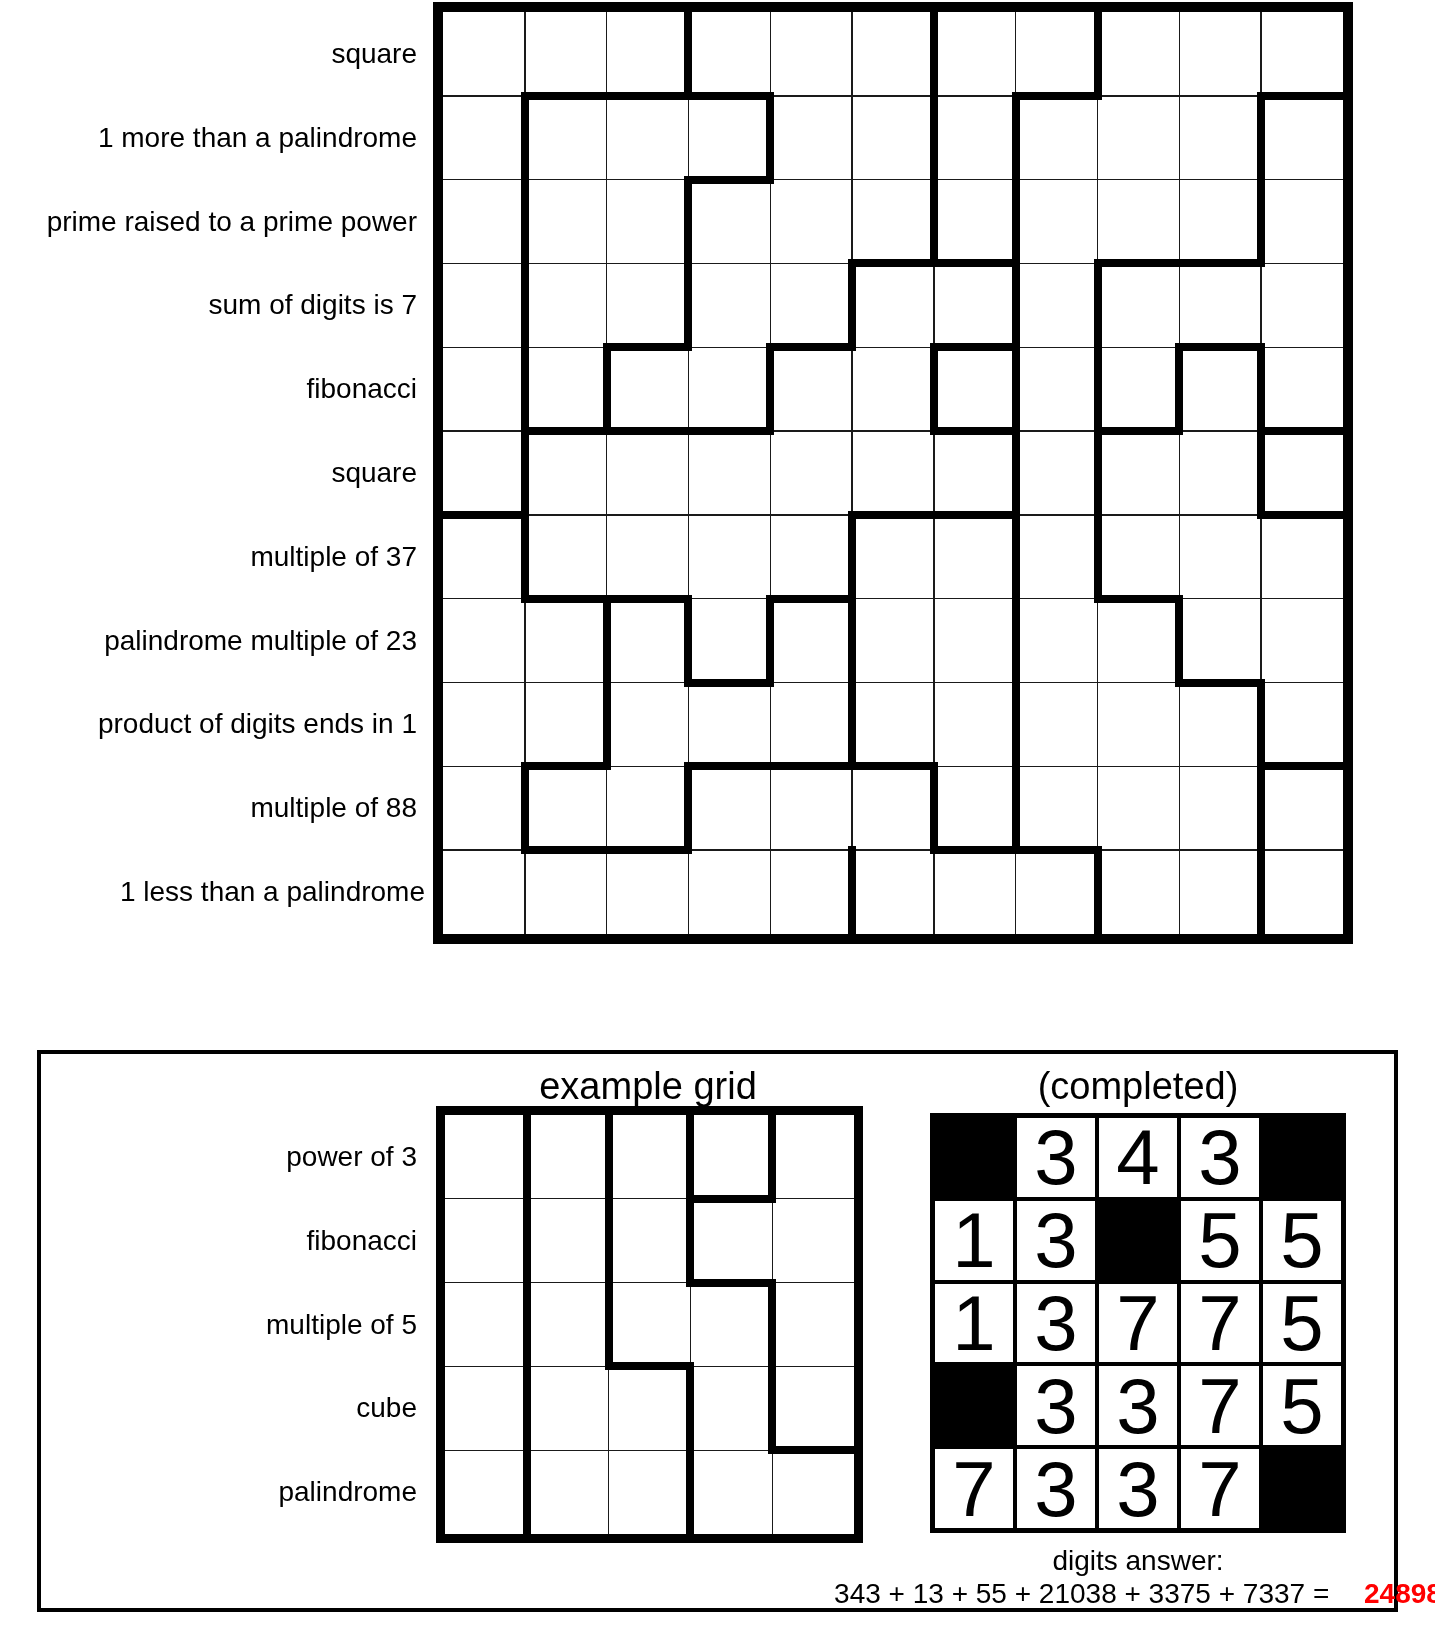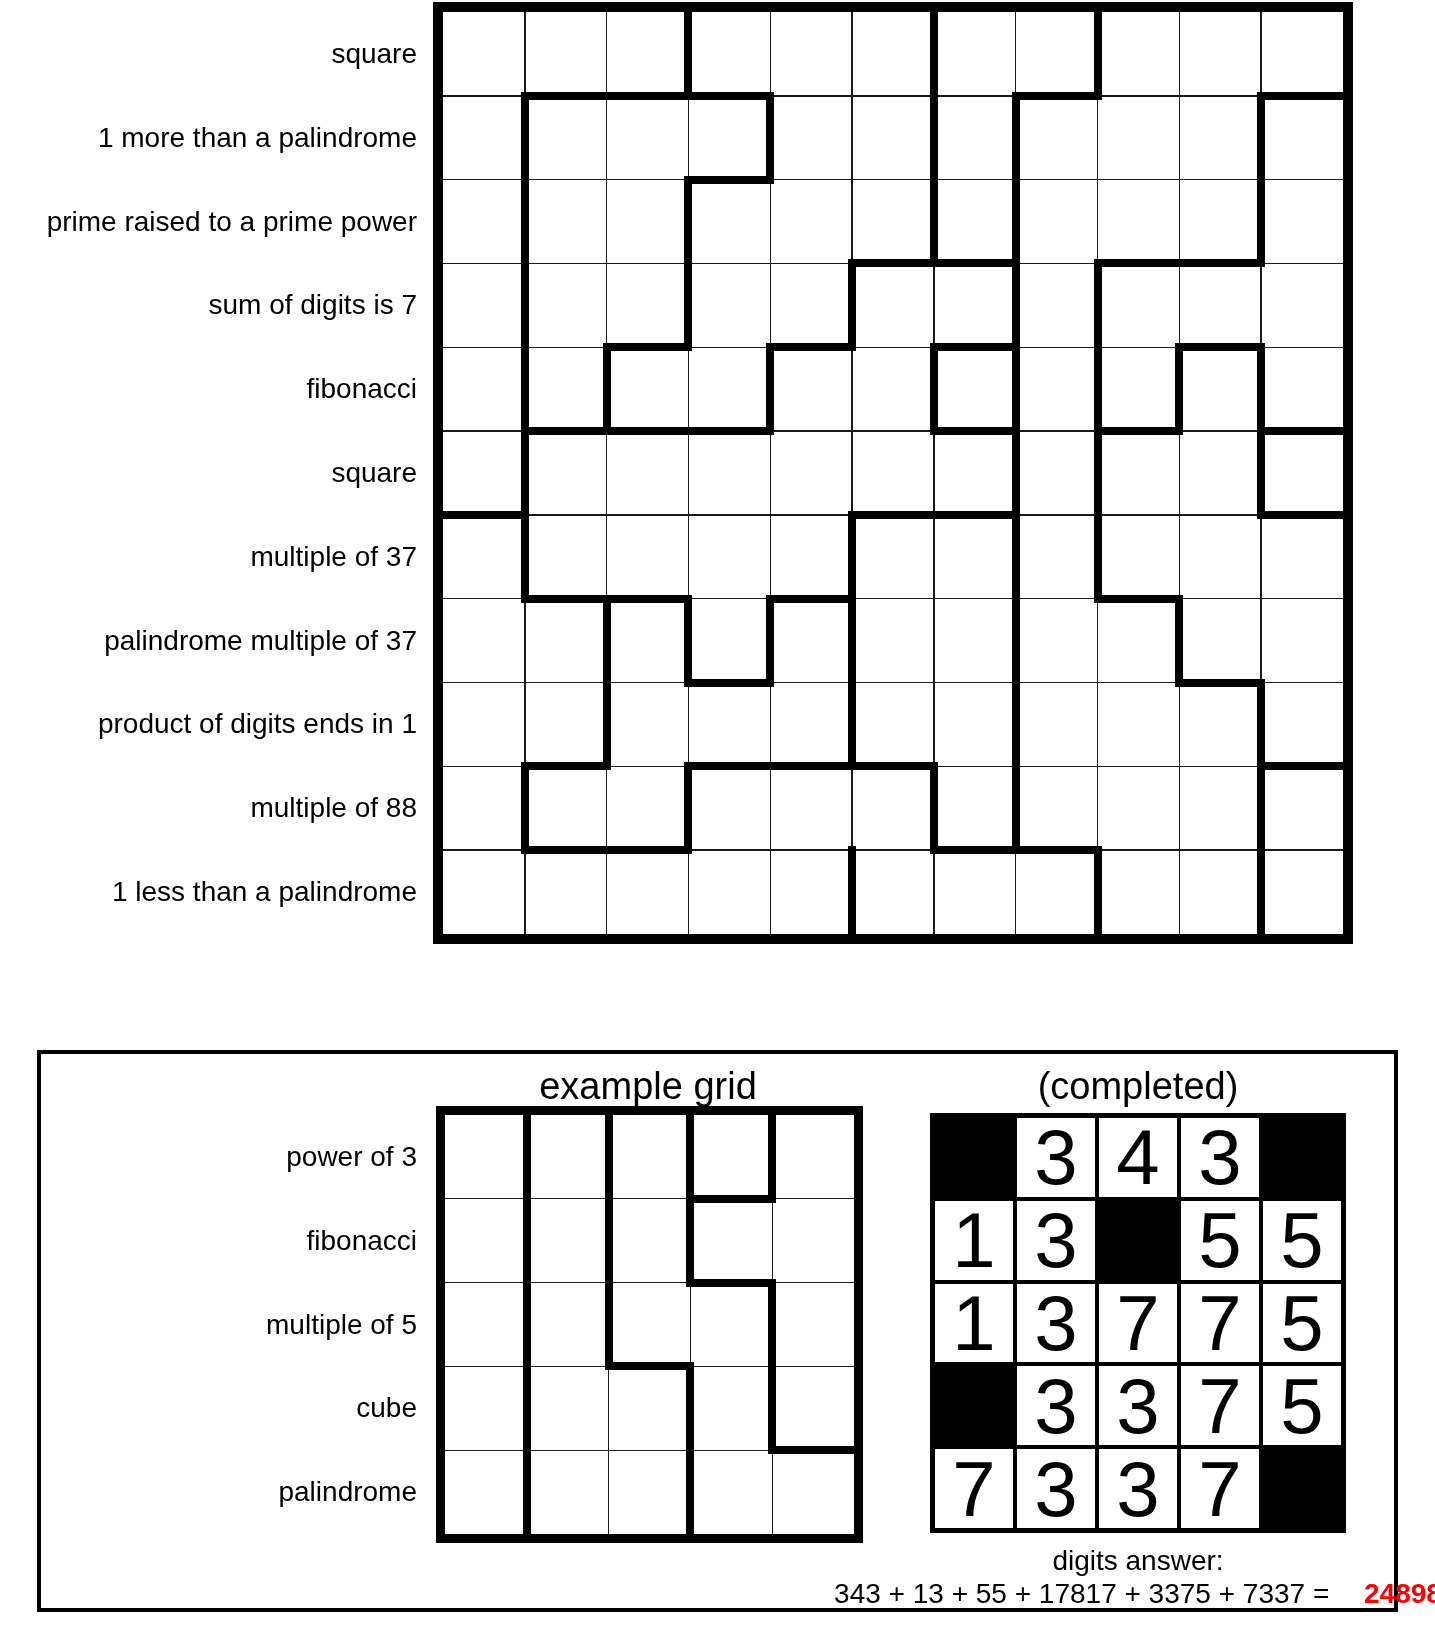--- a/index.html
+++ b/index.html
@@ -29,24 +29,24 @@
 <body>
 
 <div id="main-labels">
     <div class="row-label" style="width: 417px; top: 33.9px;">square</div>
     <div class="row-label" style="width: 417px; top: 117.7px;">1 more than a palindrome</div>
     <div class="row-label" style="width: 417px; top: 201.5px;">prime raised to a prime power</div>
     <div class="row-label" style="width: 417px; top: 285.4px;">sum of digits is 7</div>
     <div class="row-label" style="width: 417px; top: 369.2px;">fibonacci</div>
     <div class="row-label" style="width: 417px; top: 453px;">square</div>
     <div class="row-label" style="width: 417px; top: 536.8px;">multiple of 37</div>
-    <div class="row-label" style="width: 417px; top: 620.6px;">palindrome multiple of 37</div>
+    <div class="row-label" style="width: 417px; top: 620.6px;">palindrome multiple of 23</div>
     <div class="row-label" style="width: 417px; top: 704.4px;">product of digits ends in 1</div>
     <div class="row-label" style="width: 417px; top: 788.3px;">multiple of 88</div>
-    <div class="row-label" style="width: 417px; top: 872.1px;">1 less than a palindrome</div>
+    <div class="row-label" style="width: 417px; top: 872.1px; margin-left: 8px;">1 less than a palindrome</div>
   </div>
 <div id="main-grid" class="grid-box" style="left:433px;top:2px;width:920px;height:942px;border-width:10px;">
     <div class="thin-line" style="left: 81.1182px; top: 0px; width: 1.4px; height: 922px;"></div>
     <div class="thin-line" style="left: 162.936px; top: 0px; width: 1.4px; height: 922px;"></div>
     <div class="thin-line" style="left: 244.755px; top: 0px; width: 1.4px; height: 922px;"></div>
     <div class="thin-line" style="left: 326.573px; top: 0px; width: 1.4px; height: 922px;"></div>
     <div class="thin-line" style="left: 408.391px; top: 0px; width: 1.4px; height: 922px;"></div>
     <div class="thin-line" style="left: 490.209px; top: 0px; width: 1.4px; height: 922px;"></div>
     <div class="thin-line" style="left: 572.027px; top: 0px; width: 1.4px; height: 922px;"></div>
     <div class="thin-line" style="left: 653.845px; top: 0px; width: 1.4px; height: 922px;"></div>
@@ -169,14 +169,14 @@
     <div class="comp-cell" style="left: 251px; top: 253.4px; width: 78px; height: 78.8px;">7</div>
     <div class="comp-cell" style="left: 333px; top: 253.4px; width: 78px; height: 78.8px;">5</div>
     <div class="comp-cell" style="left: 5px; top: 336.2px; width: 78px; height: 78.8px;">7</div>
     <div class="comp-cell" style="left: 87px; top: 336.2px; width: 78px; height: 78.8px;">3</div>
     <div class="comp-cell" style="left: 169px; top: 336.2px; width: 78px; height: 78.8px;">3</div>
     <div class="comp-cell" style="left: 251px; top: 336.2px; width: 78px; height: 78.8px;">7</div>
   </div>
 
 <div class="answer-line" style="left:938px;top:1545px;width:400px;">digits answer:</div>
 <div class="answer-line" style="left:738px;top:1578px;width:800px;">
-  <span>343 + 13 + 55 + 17817 + 3375 + 7337 = </span><span class="answer-value" style="color: rgb(255, 0, 0);">24898</span>
+  <span>343 + 13 + 55 + 21038 + 3375 + 7337 = </span><span class="answer-value" style="color: rgb(255, 0, 0);">24898</span>
 </div>
 
 </body></html>

